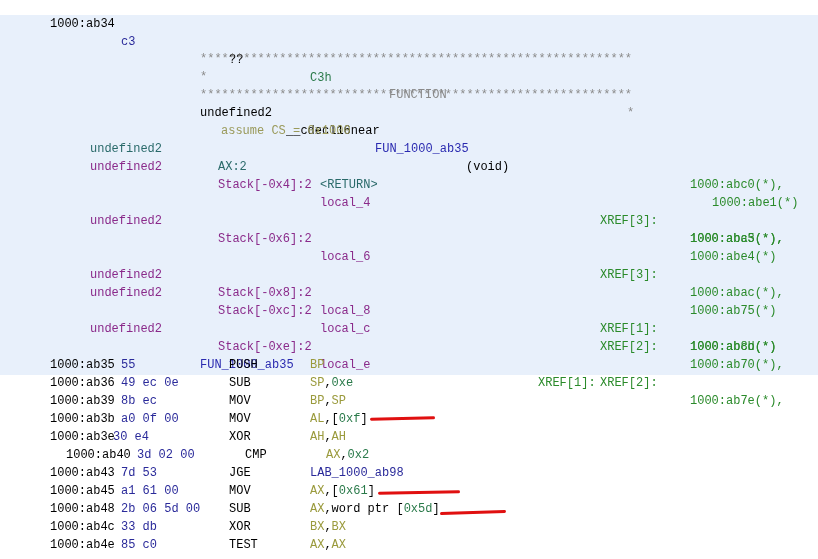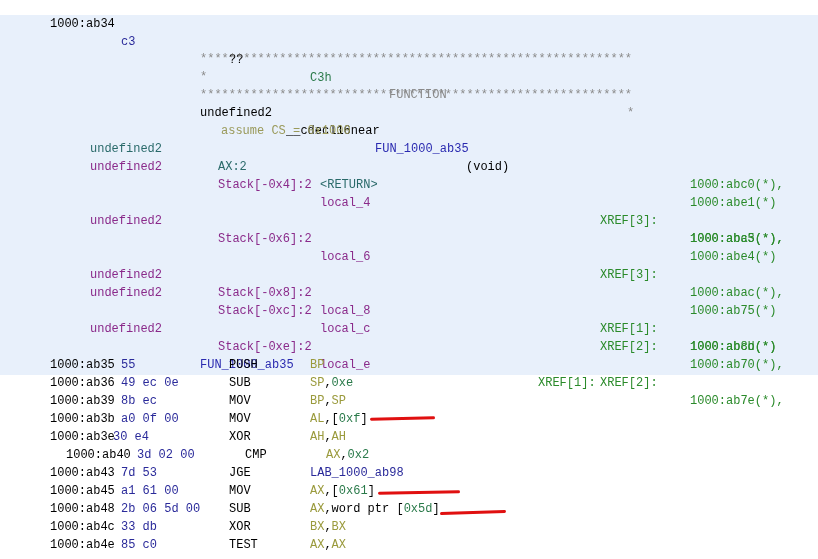--- a/index.html
+++ b/index.html
@@ -77,21 +77,21 @@
 <div class="row" style="top:140px;">
   <span class="t dtype" style="left:90px">undefined2</span>
   <span class="t storage" style="left:218px">Stack[-0x4]:2</span>
   <span class="t local" style="left:320px">local_4</span>
   <span class="t xref" style="left:600px">XREF[3]:</span>
   <span class="t xaddr" style="left:690px">1000:aba5(*),</span>
 </div>
 <div class="row" style="top:158px;">
   <span class="t xaddr" style="left:690px">1000:abc0(*),</span>
 </div>
-<div class="row" style="top:176px;">
+<div class="row" style="top:176px;margin-left:22px;">
   <span class="t xaddr" style="left:690px">1000:abe1(*)</span>
 </div>
 
 <div class="row" style="top:194px;">
   <span class="t dtype" style="left:90px">undefined2</span>
   <span class="t storage" style="left:218px">Stack[-0x6]:2</span>
   <span class="t local" style="left:320px">local_6</span>
   <span class="t xref" style="left:600px">XREF[3]:</span>
   <span class="t xaddr" style="left:690px">1000:abac(*),</span>
 </div>

